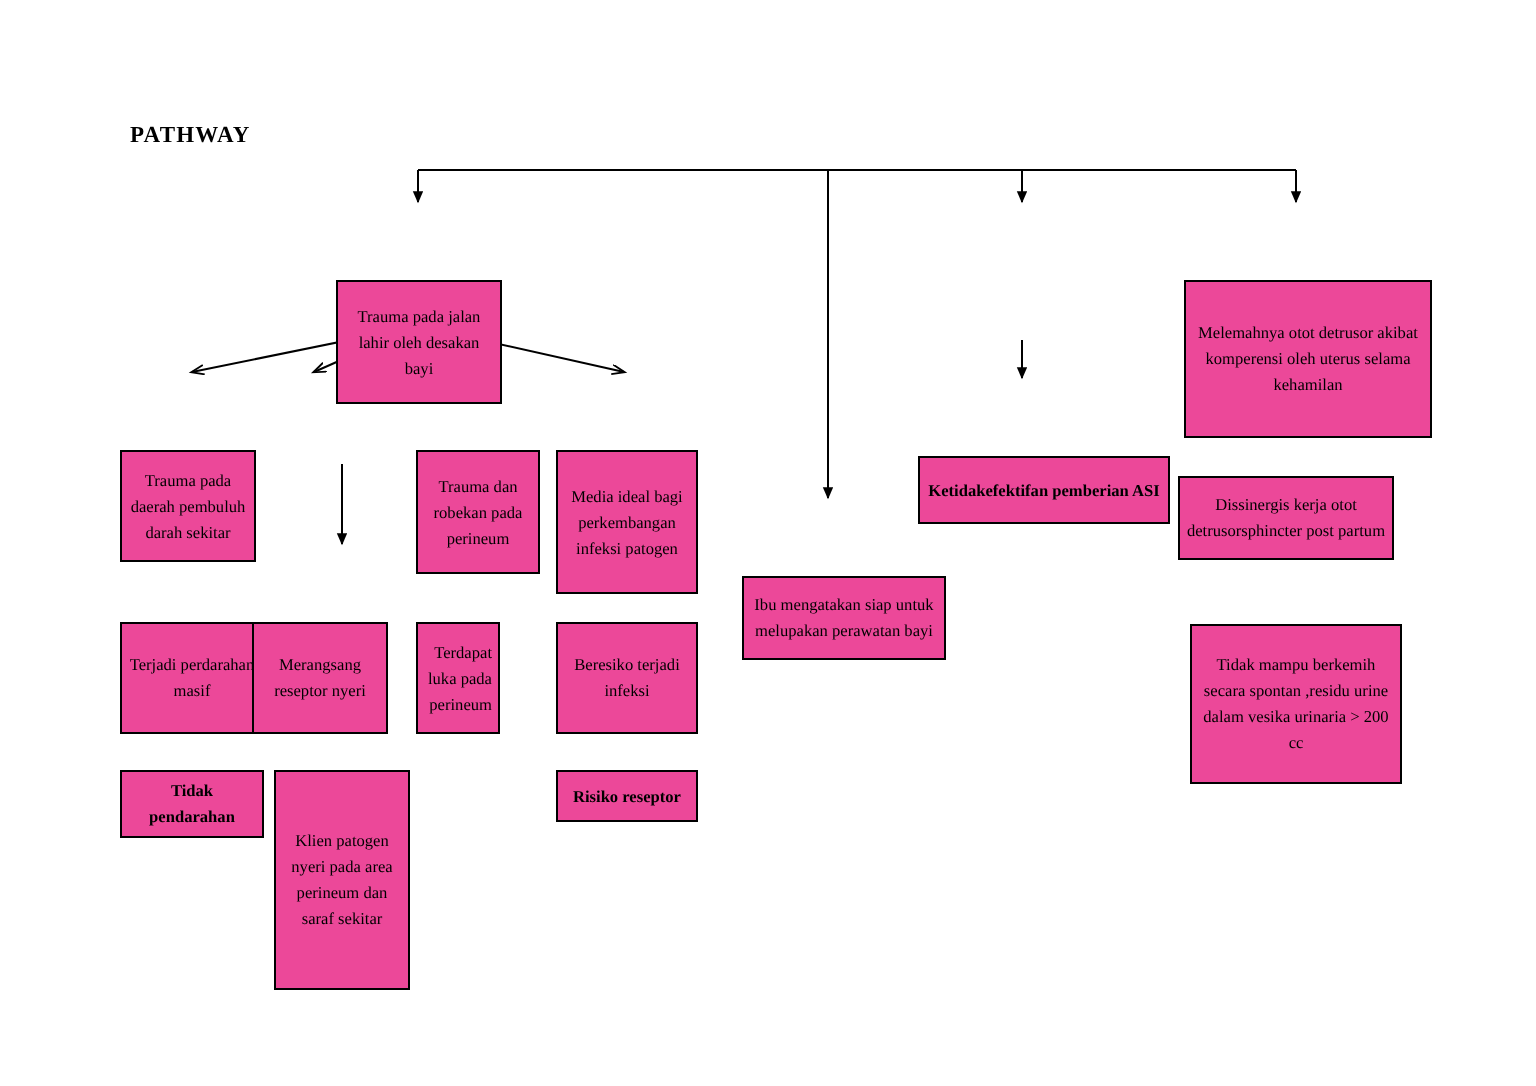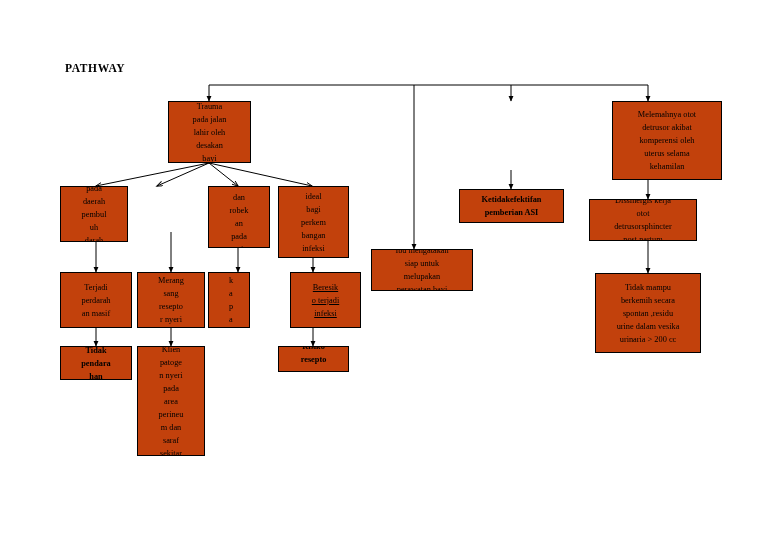--- a/index.html
+++ b/index.html
@@ -41,29 +41,30 @@
     font-weight: bold;
     font-size: 11.5px;
     letter-spacing: 0.6px;
     white-space: nowrap;
   }
 
   .node {
     position: absolute;
     box-sizing: border-box;
     border: 1px solid #000000;
-    background: #c2410c;
+    background: #ec4899;
     display: flex;
     align-items: center;
     justify-content: center;
     text-align: center;
     font-size: 8.3px;
     line-height: 13px;
-    padding: 3px 20px;
+    padding: 3px 3px;
     overflow: hidden;
+    margin-top: 39px;
   }
   .node .label {
     display: block;
     width: 100%;
     word-wrap: break-word;
   }
   .node.bold {
     font-weight: bold;
   }
   .node.thick {
@@ -116,62 +117,62 @@
       <path d="M648,180 L648,199" marker-end="url(#arrowhead)"></path>
       <path d="M648,241 L648,273" marker-end="url(#arrowhead)"></path>
     </g>
   </svg>
 
   <div class="node" style="left:168px; top:101px; width:83px; height:62px;">
     <span class="label">Trauma pada jalan lahir oleh desakan bayi</span>
   </div>
 
 
-  <div class="node" style="left:612px; top:101px; width:110px; height:79px;">
+  <div class="node" style="left:592px; top:101px; width:124px; height:79px;">
     <span class="label">Melemahnya otot detrusor akibat komperensi oleh uterus selama kehamilan</span>
   </div>
 
   <div class="node" style="left:60px; top:186px; width:68px; height:56px;">
     <span class="label">Trauma pada daerah pembuluh darah sekitar</span>
   </div>
 
 
   <div class="node" style="left:208px; top:186px; width:62px; height:62px;">
     <span class="label">Trauma dan robekan pada perineum</span>
   </div>
 
   <div class="node" style="left:278px; top:186px; width:71px; height:72px;">
     <span class="label">Media ideal bagi perkembangan infeksi patogen</span>
   </div>
 
-  <div class="node thick bold" style="left:459px; top:189px; width:105px; height:34px;">
+  <div class="node thick bold" style="left:459px; top:189px; width:126px; height:34px;">
     <span class="label">Ketidakefektifan pemberian ASI</span>
   </div>
 
   <div class="node" style="left:589px; top:199px; width:108px; height:42px;">
     <span class="label">Dissinergis kerja otot detrusorsphincter post partum</span>
   </div>
 
   <div class="node" style="left:371px; top:249px; width:102px; height:42px;">
     <span class="label">Ibu mengatakan siap untuk melupakan perawatan bayi</span>
   </div>
 
   <div class="node" style="left:60px; top:272px; width:72px; height:56px;">
     <span class="label">Terjadi perdarahan masif</span>
   </div>
 
-  <div class="node" style="left:137px; top:272px; width:68px; height:56px;">
+  <div class="node" style="left:126px; top:272px; width:68px; height:56px;">
     <span class="label">Merangsang reseptor nyeri</span>
   </div>
 
   <div class="node" style="left:208px; top:272px; width:42px; height:56px;text-align:right;">
     <span class="label">Terdapat luka pada perineum</span>
   </div>
 
-  <div class="node" style="left:290px; top:272px; width:71px; height:56px;text-decoration:underline;">
+  <div class="node" style="left:278px; top:272px; width:71px; height:56px;">
     <span class="label">Beresiko terjadi infeksi</span>
   </div>
 
   <div class="node" style="left:595px; top:273px; width:106px; height:80px;">
     <span class="label">Tidak mampu berkemih secara spontan ,residu urine dalam vesika urinaria &gt; 200 cc</span>
   </div>
 
   <div class="node thick bold" style="left:60px; top:346px; width:72px; height:34px;">
     <span class="label">Tidak pendarahan</span>
   </div>

